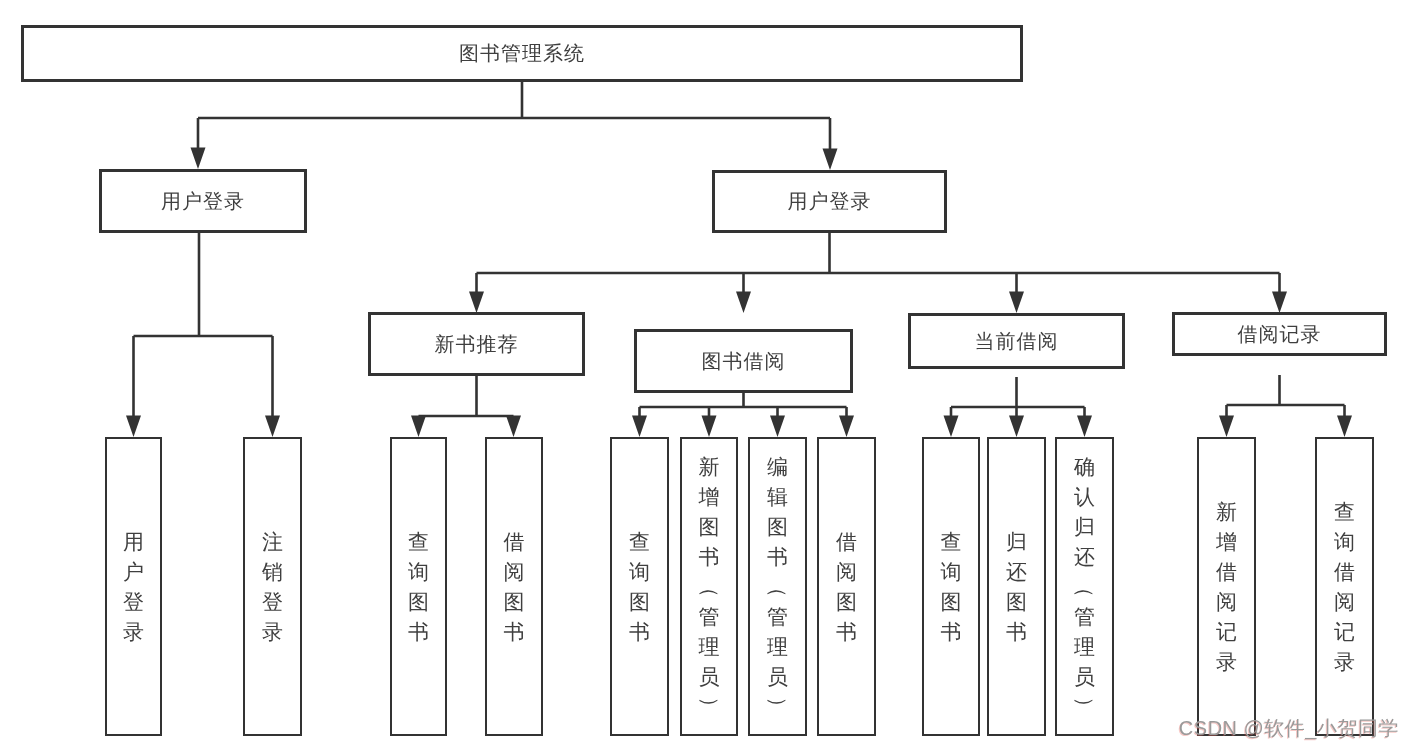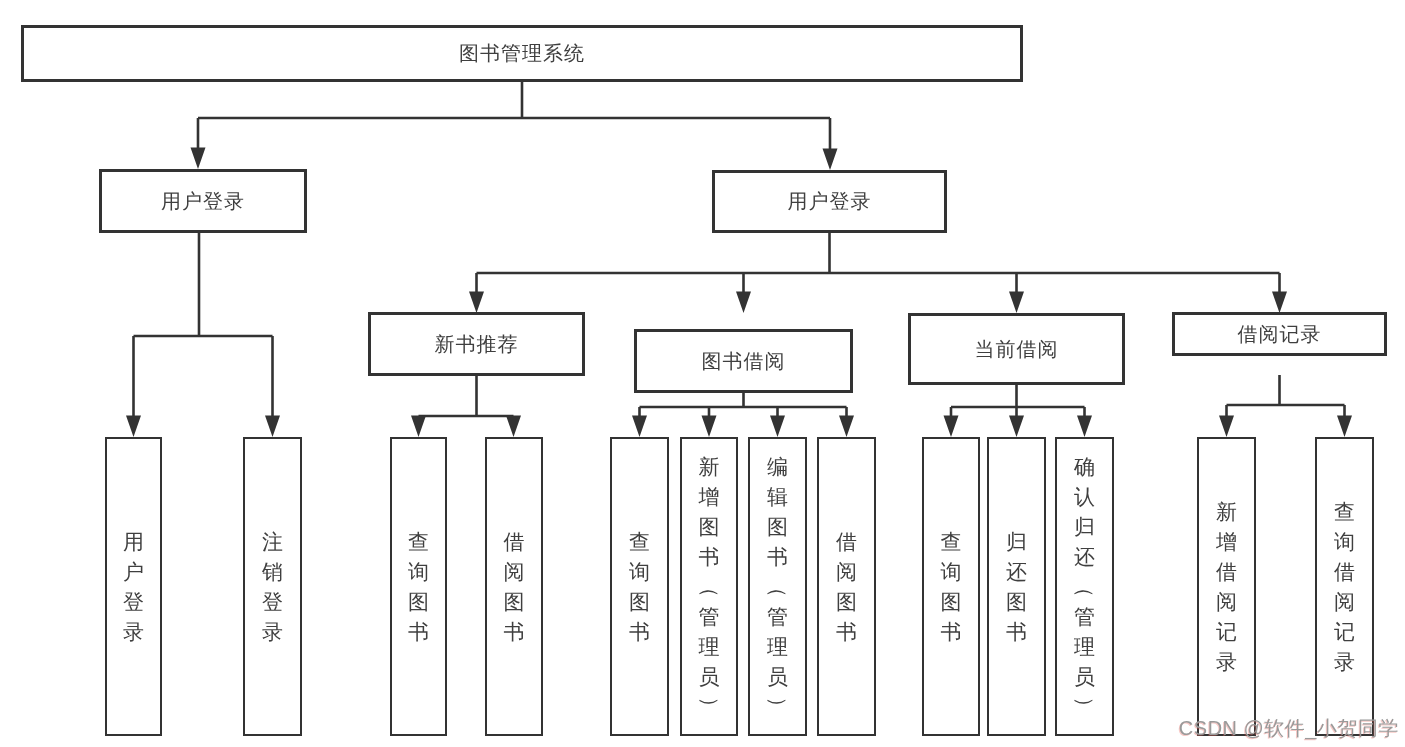--- a/index.html
+++ b/index.html
@@ -124,21 +124,21 @@
   <div class="node" style="left:712px; top:170px; width:235px; height:63px;">
     <span class="label">用户登录</span>
   </div>
 
   <div class="node" style="left:368px; top:312px; width:217px; height:64px;">
     <span class="label">新书推荐</span>
   </div>
   <div class="node" style="left:634px; top:313px; width:219px; height:64px;margin-top:16px;">
     <span class="label">图书借阅</span>
   </div>
-  <div class="node" style="left:908px; top:313px; width:217px; height:72px;">
+  <div class="node" style="left:908px; top:313px; width:217px; height:56px;">
     <span class="label">当前借阅</span>
   </div>
   <div class="node" style="left:1172px; top:312px; width:215px; height:44px;">
     <span class="label">借阅记录</span>
   </div>
 
   <div class="node leaf" style="left:105px; top:437px; width:57px; height:299px;">
     <span class="label vertical">
         <span class="vchar">用</span>
         <span class="vchar">户</span>

